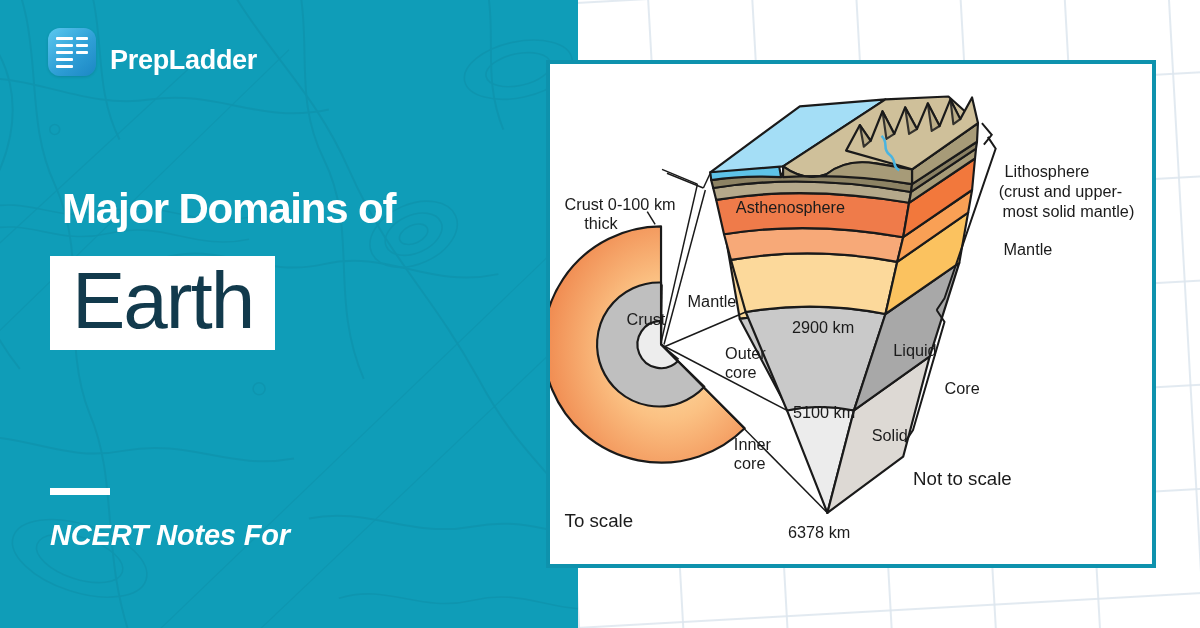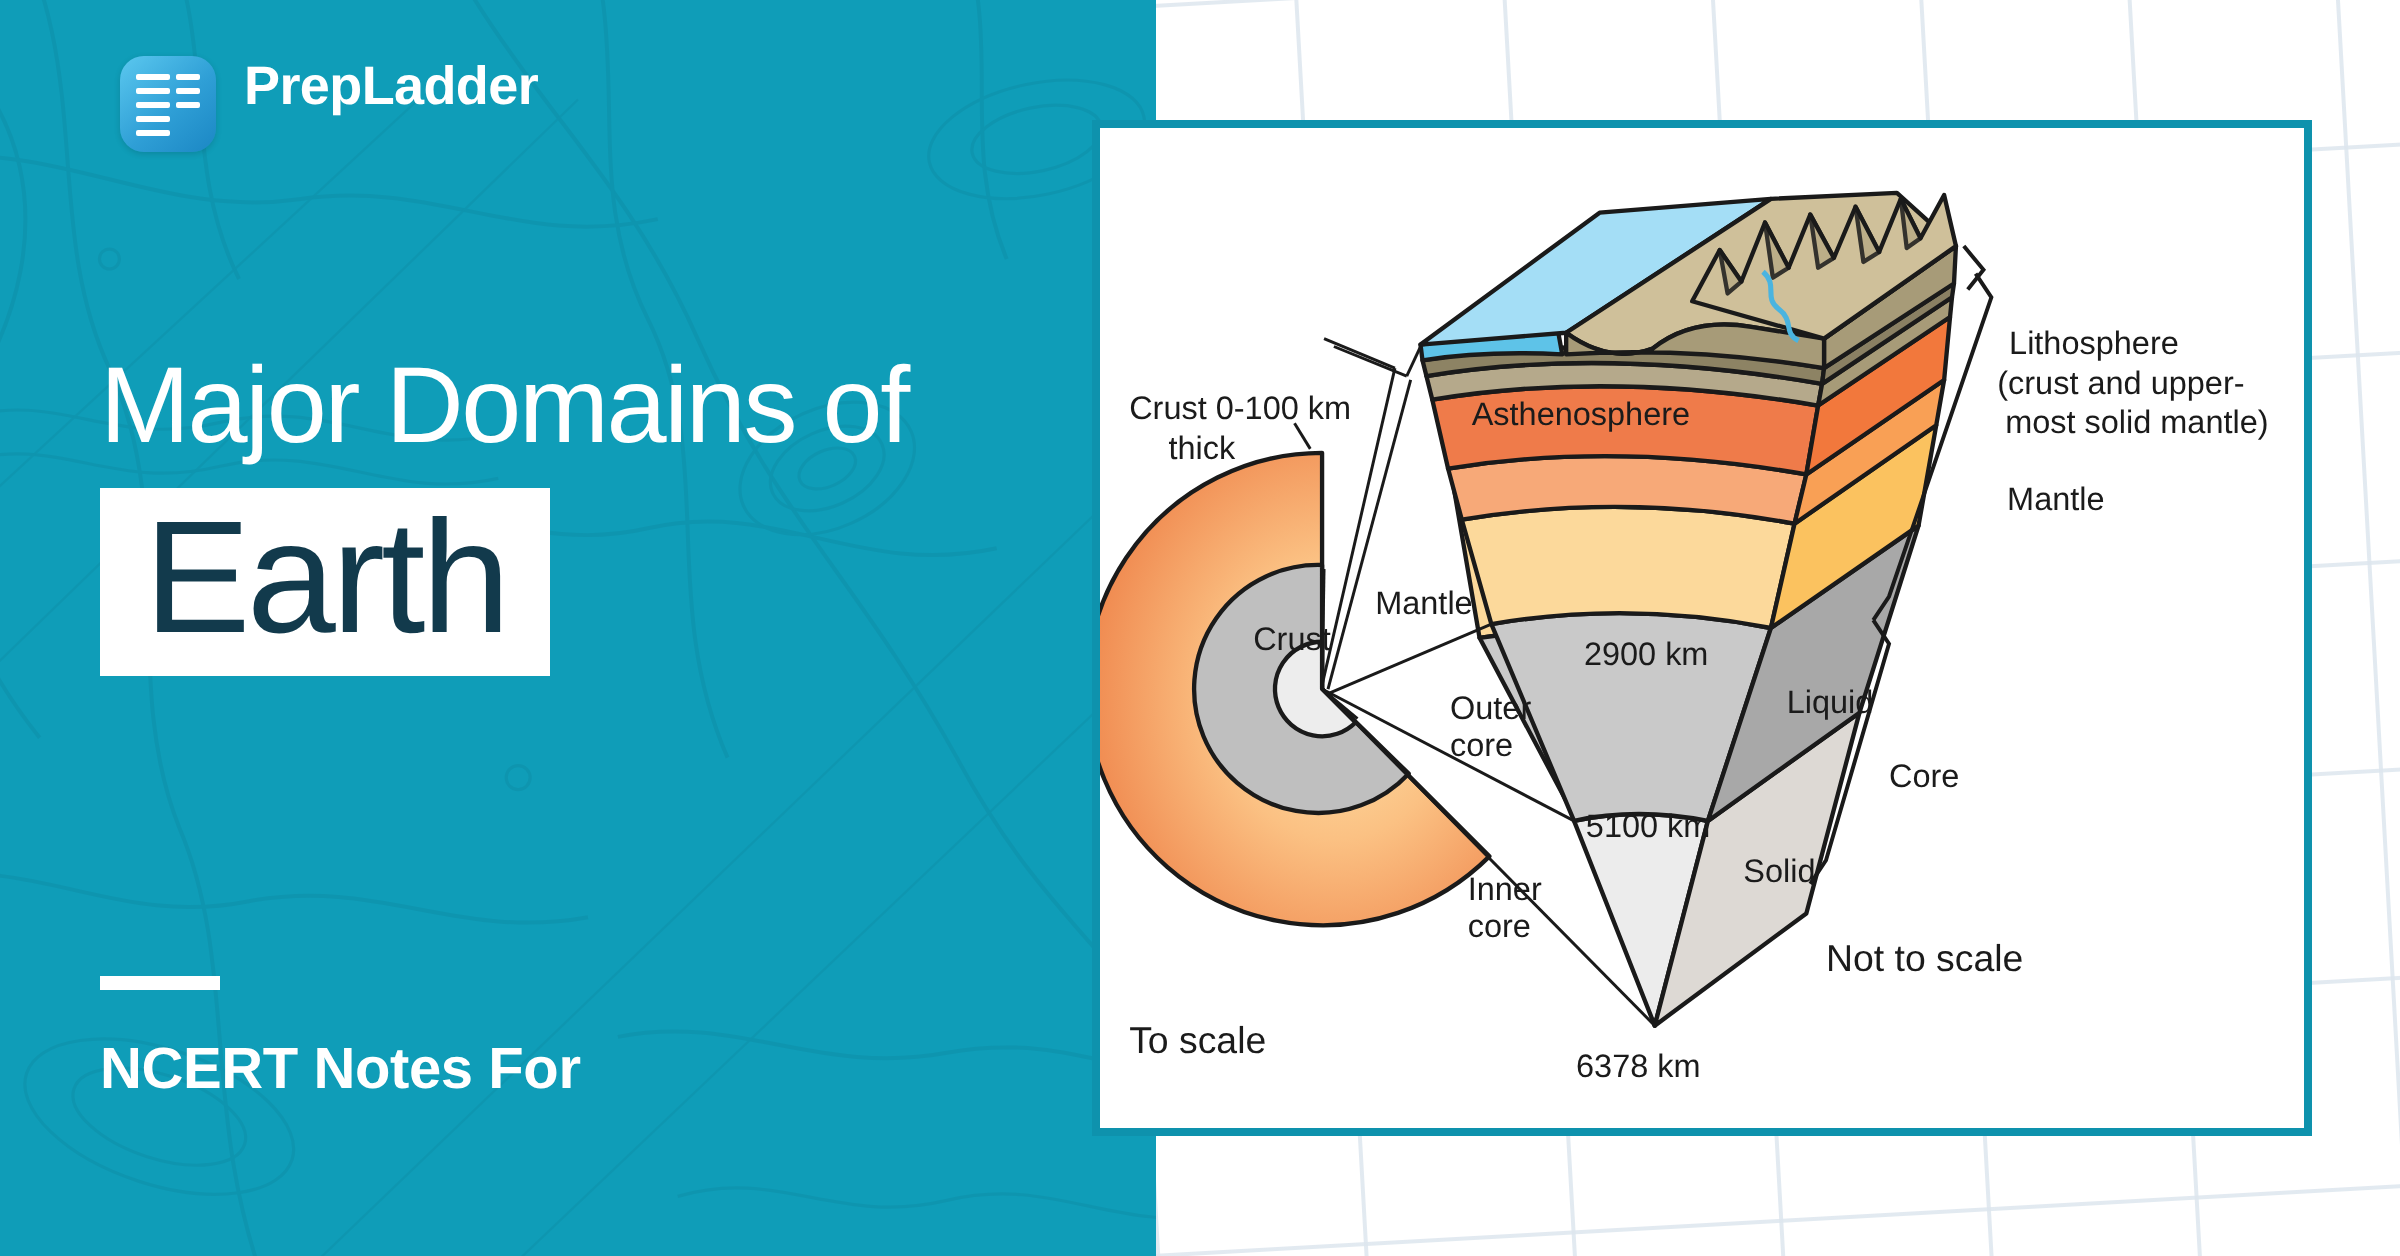--- a/index.html
+++ b/index.html
@@ -28,49 +28,49 @@
 
   
   .left-panel{
     position:absolute;left:0;top:0;width:578px;height:628px;
     background:#0f9db8;overflow:hidden;
   }
   .map-tex{position:absolute;inset:-40px;opacity:.16;}
   .map-tex svg{width:100%;height:100%;display:block;}
 
   
-  .logo-row{position:absolute;left:60px;top:28px;display:flex;align-items:flex-start;gap:14px;}
+  .logo-row{position:absolute;left:48px;top:28px;display:flex;align-items:flex-end;gap:14px;}
   .logo-mark{
     width:48px;height:48px;border-radius:12px;
     background:linear-gradient(138deg,#5bc8ef 0%,#2f9fd6 55%,#1b87c4 100%);
     position:relative;box-shadow:0 1px 3px rgba(0,0,0,.14);
   }
   .logo-mark .bar{position:absolute;background:#ffffff;border-radius:1px;height:3.4px;}
   .logo-word{
     color:#ffffff;font-size:27px;font-weight:700;letter-spacing:-.3px;
     font-family:"Liberation Sans", sans-serif;
   }
 
   
   .headline{position:absolute;left:50px;top:176px;width:520px;}
   .headline .l1{
-    color:#ffffff;font-size:54px;font-weight:400;line-height:1.0;
-    letter-spacing:-1.2px;margin:0;white-space:nowrap;
+    color:#ffffff;font-size:42px;font-weight:700;line-height:1.0;
+    letter-spacing:-1.2px;margin:12px;white-space:nowrap;
   }
   .hl-box{
     display:inline-block;background:#ffffff;margin-top:14px;
     padding:5px 22px 9px 22px;
   }
   .hl-box span{
     color:#123a4c;font-size:80px;font-weight:400;line-height:1.0;
     letter-spacing:-2px;display:block;
   }
 
   
-  .footer{position:absolute;left:50px;top:488px;}
+  .footer{position:absolute;left:50px;top:488px;font-style:italic;}
   .rule{width:60px;height:7px;background:#ffffff;margin-bottom:22px;}
   .footer .f1,.footer .f2{
     color:#ffffff;font-size:29px;font-weight:700;line-height:1.25;letter-spacing:-.2px;margin:0;
   }
 
   
   .card{
     position:absolute;left:546px;top:60px;width:610px;height:508px;
     background:#ffffff;border:4px solid #0e92ad;box-sizing:border-box;
   }

